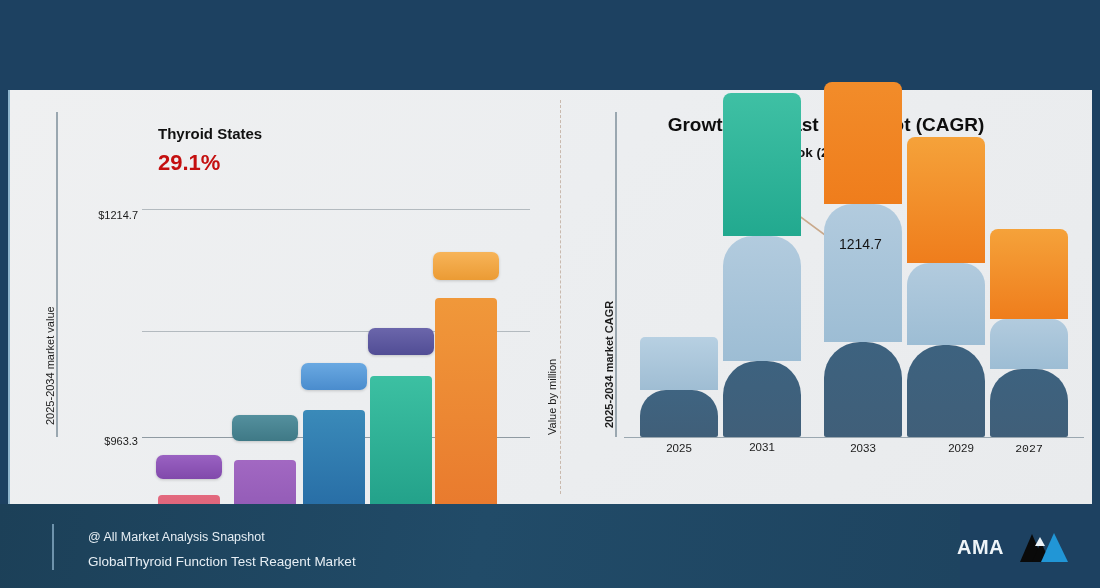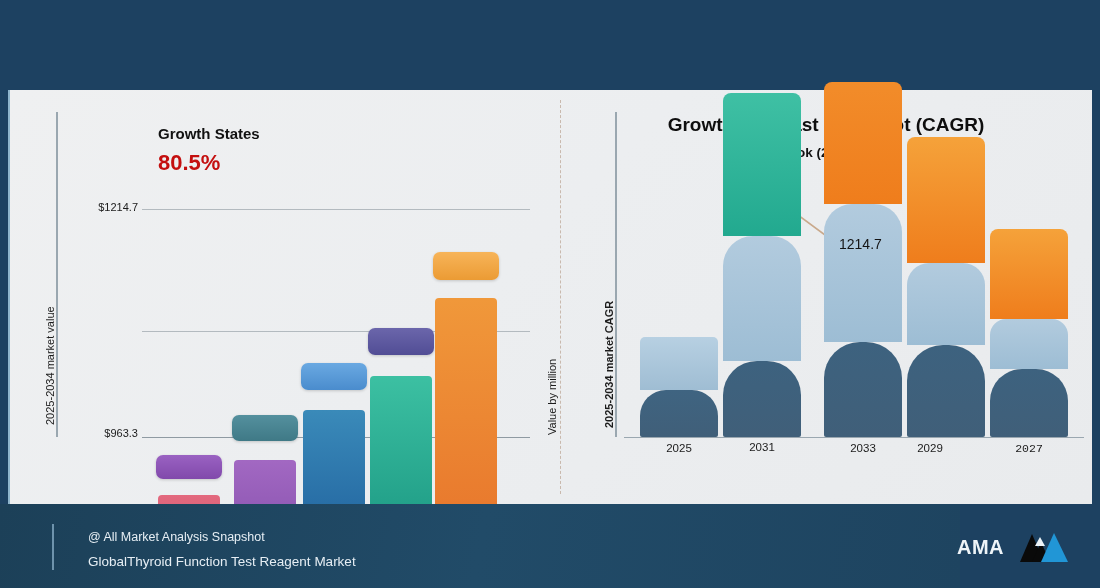--- a/index.html
+++ b/index.html
@@ -65,20 +65,21 @@
     position:absolute; left:148px; top:35px;
     font-size:15px; font-weight:bold; color:#111; white-space:nowrap;
   }
   .us-pct {
     position:absolute; left:148px; top:60px;
     font-size:22px; font-weight:bold; color:#c40f0f; white-space:nowrap;
   }
   .ylab {
     position:absolute; font-size:11px; color:#1b1b1b; text-align:right;
     white-space:nowrap;
+    margin-top:8px;
   }
   .bar {
     position:absolute; border-radius:4px 4px 2px 2px;
   }
   .cap {
     position:absolute; border-radius:7px;
     box-shadow:0 1px 3px rgba(0,0,0,.18);
   }
   .xlab {
     position:absolute; font-size:11.5px; color:#1b1b1b; text-align:center;
@@ -138,22 +139,22 @@
     <div class="v-dashed"></div>
 
     <div class="left-chart">
 
       <div class="axis-v" style="left:46px; top:22px; height:325px;"></div>
 
       <div class="rot" style="left:34px; top:335px;">2025-2034 market value</div>
 
       <div class="rot" style="left:536px; top:345px;">Value by million</div>
 
-      <div class="us-label">Growth States</div>
-      <div class="us-pct">80.5%</div>
+      <div class="us-label">Thyroid States</div>
+      <div class="us-pct">29.1%</div>
 
       <div class="gridline" style="left:132px; top:119px; width:388px;"></div>
       <div class="gridline" style="left:132px; top:241px; width:388px;"></div>
       <div class="axis-h" style="left:132px; top:347px; width:388px; background:#8f9aa2;"></div>
 
       <div class="ylab" style="left:56px; top:111px; width:72px;">$1214.7</div>
       <div class="ylab" style="left:56px; top:337px; width:72px;">$963.3</div>
 
       <div class="cap" style="left:146px; top:365px; width:66px; height:24px; background:linear-gradient(180deg,#9a62c2,#8149ab);"></div>
       <div class="cap" style="left:222px; top:325px; width:66px; height:26px; background:linear-gradient(180deg,#54909e,#3f7986);"></div>
@@ -217,21 +218,21 @@
         <div class="seg" style="top:0; height:90px; border-radius:8px 8px 0 0; background:linear-gradient(180deg,#f5a23a,#ef7d1c);"></div>
         <div class="seg" style="top:90px; height:50px; border-radius:16px 16px 0 0; background:linear-gradient(180deg,#b2cbde,#9dbdd4);"></div>
         <div class="seg" style="top:140px; height:68px; border-radius:32px 32px 2px 2px; background:linear-gradient(180deg,#3d627f,#405f79);"></div>
       </div>
 
       <div class="val-label" style="left:281px; top:146px;">1214.7</div>
 
       <div class="xlab" style="left:82px; top:352px; width:78px;">2025</div>
       <div class="xlab" style="left:165px; top:351px; width:78px;">2031</div>
       <div class="xlab" style="left:266px; top:352px; width:78px;">2033</div>
-      <div class="xlab" style="left:333px; top:352px; width:78px;">2029</div>
+      <div class="xlab" style="left:364px; top:352px; width:78px;">2029</div>
       <div class="xlab" style="left:432px; top:352px; width:78px;font-family:Liberation Mono, monospace;">2027</div>
     </div>
   </div>
 
   <div class="footer">
     <div class="footer-bar"></div>
     <div class="f1">@ All Market Analysis Snapshot</div>
     <div class="f2">GlobalThyroid Function Test Reagent Market</div>
   </div>
   <div class="ama-text">AMA</div>

